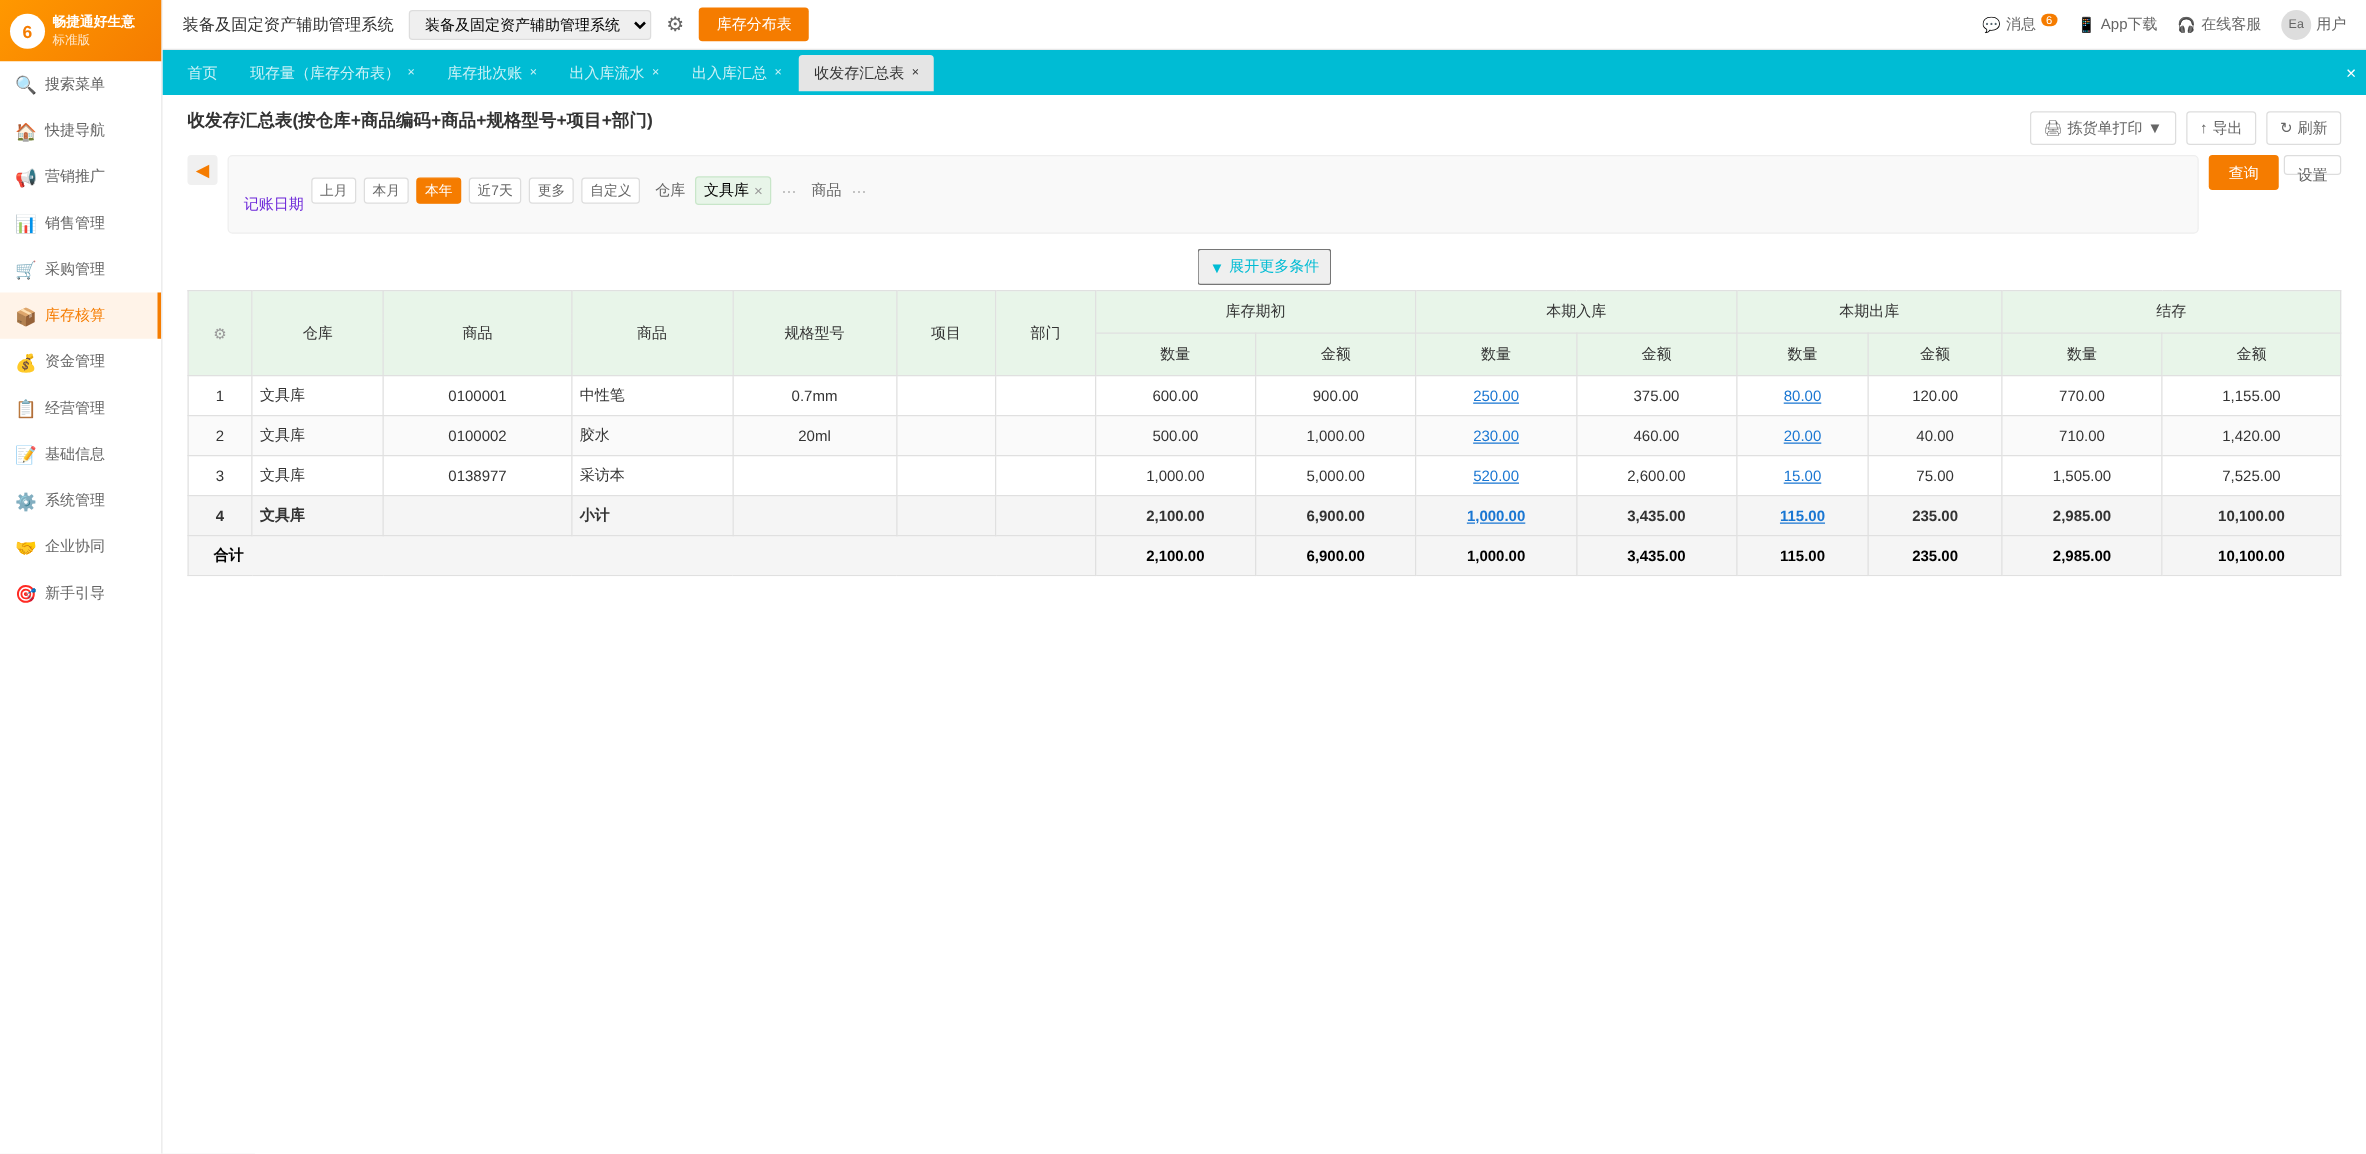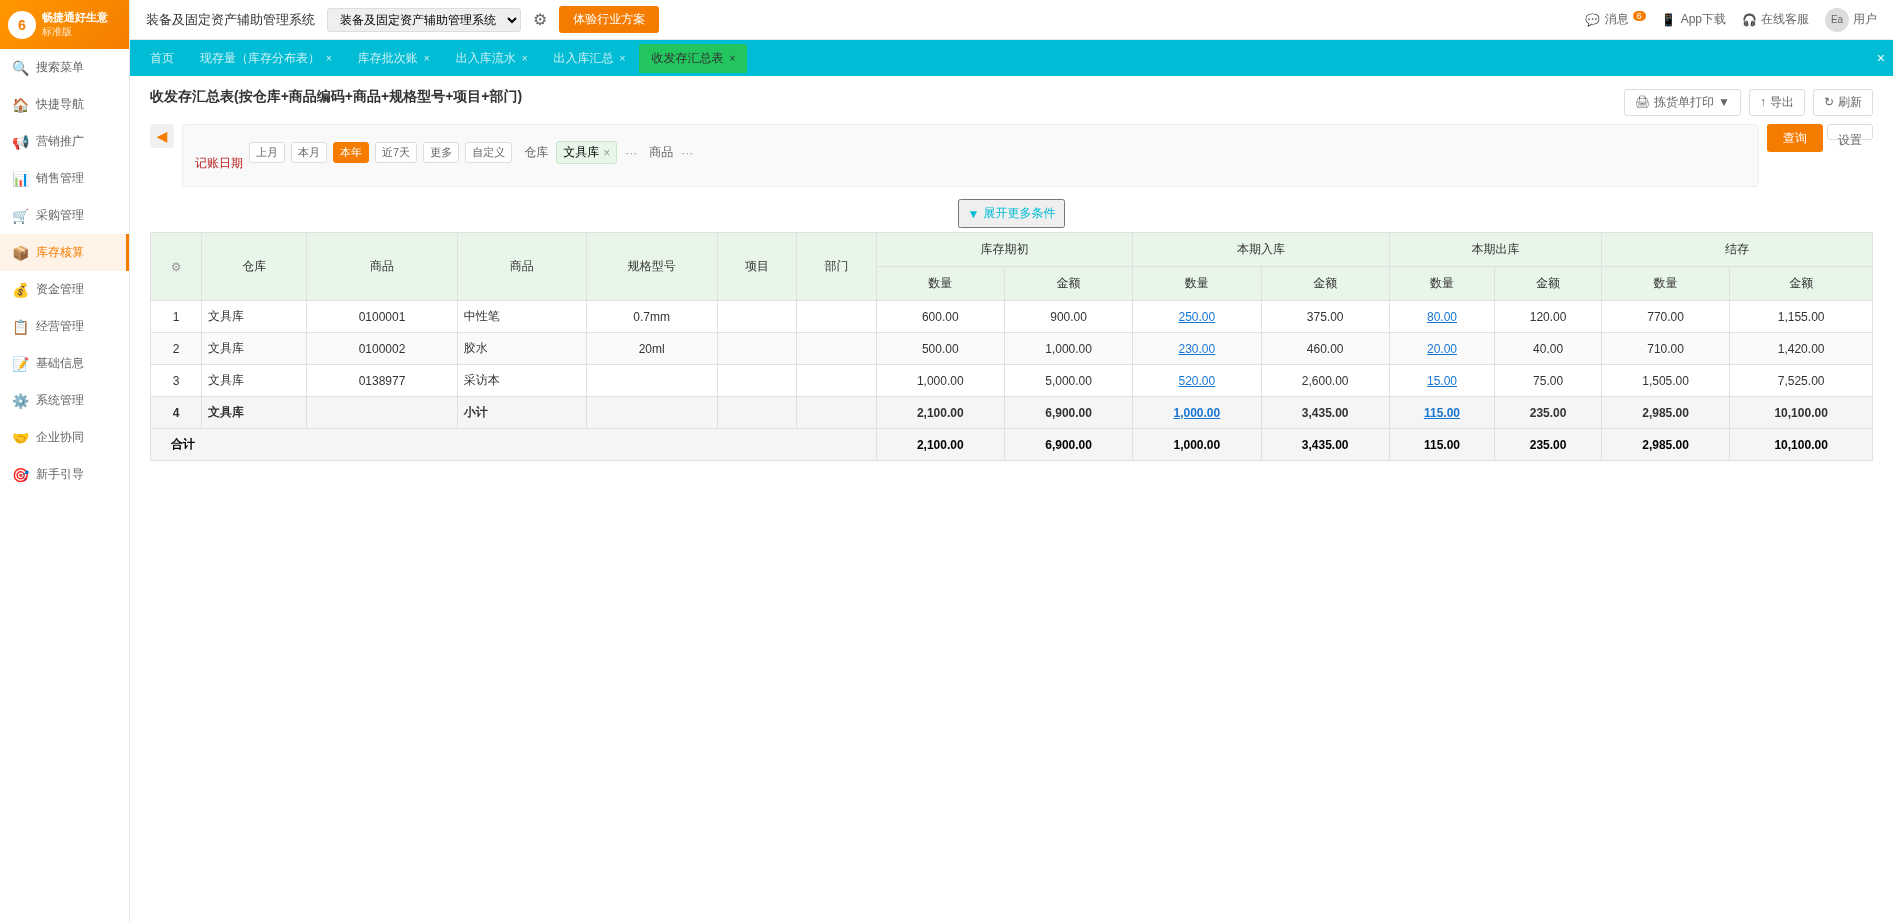--- a/index.html
+++ b/index.html
@@ -25,21 +25,21 @@
     .topbar-gear { color: #666; cursor: pointer; font-size: 16px; }
     .topbar-btn { background: #f57c00; color: white; border: none; padding: 5px 14px; border-radius: 3px; font-size: 12px; cursor: pointer; }
     .topbar-right { display: flex; align-items: center; gap: 16px; color: #666; font-size: 12px; }
     .topbar-right-item { display: flex; align-items: center; gap: 4px; cursor: pointer; }
     .notif-badge { background: #f57c00; color: white; font-size: 9px; border-radius: 8px; padding: 0 4px; position: relative; top: -4px; }
     .user-avatar { width: 24px; height: 24px; background: #ddd; border-radius: 50%; display: flex; align-items: center; justify-content: center; font-size: 10px; }
 
     
     .tabbar { background: #00bcd4; display: flex; align-items: center; padding: 0 8px; height: 36px; gap: 2px; }
     .tab { display: flex; align-items: center; gap: 6px; padding: 6px 12px; cursor: pointer; font-size: 12px; color: rgba(255,255,255,0.8); border-radius: 3px 3px 0 0; white-space: nowrap; }
-    .tab.active { background: #22c55e; color: #333; }
+    .tab.active { background: #e5e5e5; color: #333; }
     .tab-close { font-size: 10px; cursor: pointer; color: inherit; }
     .tabbar-close { margin-left: auto; color: white; cursor: pointer; font-size: 14px; }
 
     
     .content { flex: 1; background: #fff; overflow: auto; padding: 0; }
     .page-header { padding: 12px 20px 8px; }
     .page-title { font-size: 14px; font-weight: bold; color: #333; margin-bottom: 10px; }
     .filter-date-btn { padding: 2px 6px; border: 1px solid #ddd; border-radius: 3px; cursor: pointer; font-size: 11px; background: white; color: #666; }
     .filter-date-btn.active { background: #f57c00; color: white; border-color: #f57c00; }
     .filter-tag { background: #e8f5e9; border: 1px solid #c8e6c9; border-radius: 3px; padding: 2px 6px; display: flex; align-items: center; gap: 4px; font-size: 12px; }
@@ -135,21 +135,21 @@
 
 <div class="main">
 
   <div class="topbar">
     <div class="topbar-left">
       <span style="font-size:13px;color:#333;">装备及固定资产辅助管理系统</span>
       <select class="topbar-select">
         <option>装备及固定资产辅助管理系统</option>
       </select>
       <span class="topbar-gear">⚙</span>
-      <button class="topbar-btn">体验行业方案</button>
+      <button class="topbar-btn">库存分布表</button>
     </div>
     <div class="topbar-right">
       <div class="topbar-right-item">
         <span>💬</span>
         <span>消息</span>
         <span class="notif-badge">6</span>
       </div>
       <div class="topbar-right-item">
         <span>📱</span>
         <span>App下载</span>
@@ -216,21 +216,21 @@
         </div>
       </div>
     </div>
 
     <div style="display:flex; align-items:flex-start; padding: 0 20px 8px; gap:8px;">
       <button class="filter-collapse-btn">◀</button>
       <div style="flex:1; background:#f9f9f9; border:1px solid #eee; border-radius:4px; padding:8px 12px;">
 
         <div style="display:flex; align-items:center; gap:12px; flex-wrap:wrap; margin-bottom:6px;">
           <div style="display:flex; align-items:center; gap:6px;">
-            <span style="color:#b91c1c; white-space:nowrap;margin-top:22px;">记账日期</span>
+            <span style="color:#6d28d9; white-space:nowrap;margin-top:22px;">记账日期</span>
             <button class="filter-date-btn">上月</button>
             <button class="filter-date-btn">本月</button>
             <button class="filter-date-btn active">本年</button>
             <button class="filter-date-btn">近7天</button>
             <button class="filter-date-btn">更多</button>
             <button class="filter-date-btn">自定义</button>
           </div>
           <div style="display:flex; align-items:center; gap:8px;">
             <span style="color:#666;">仓库</span>
             <div class="filter-tag">

